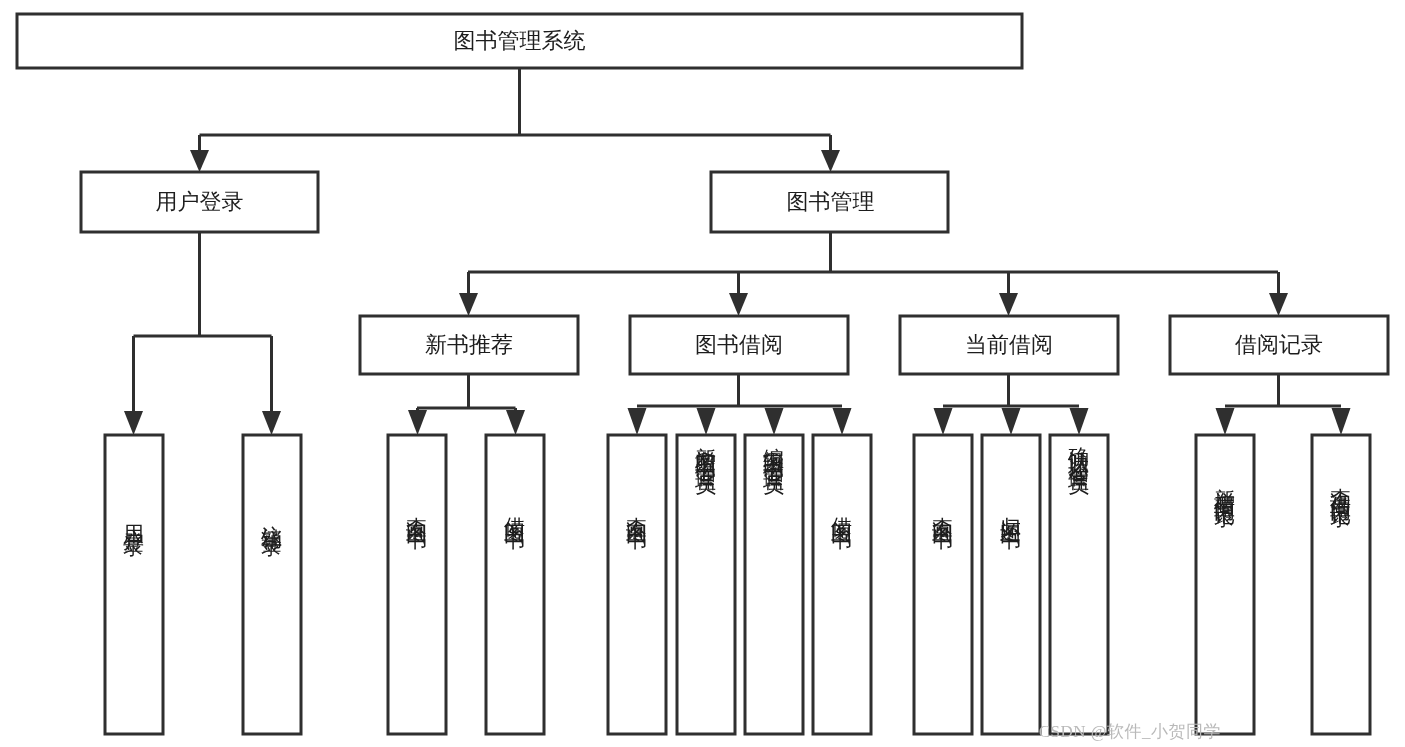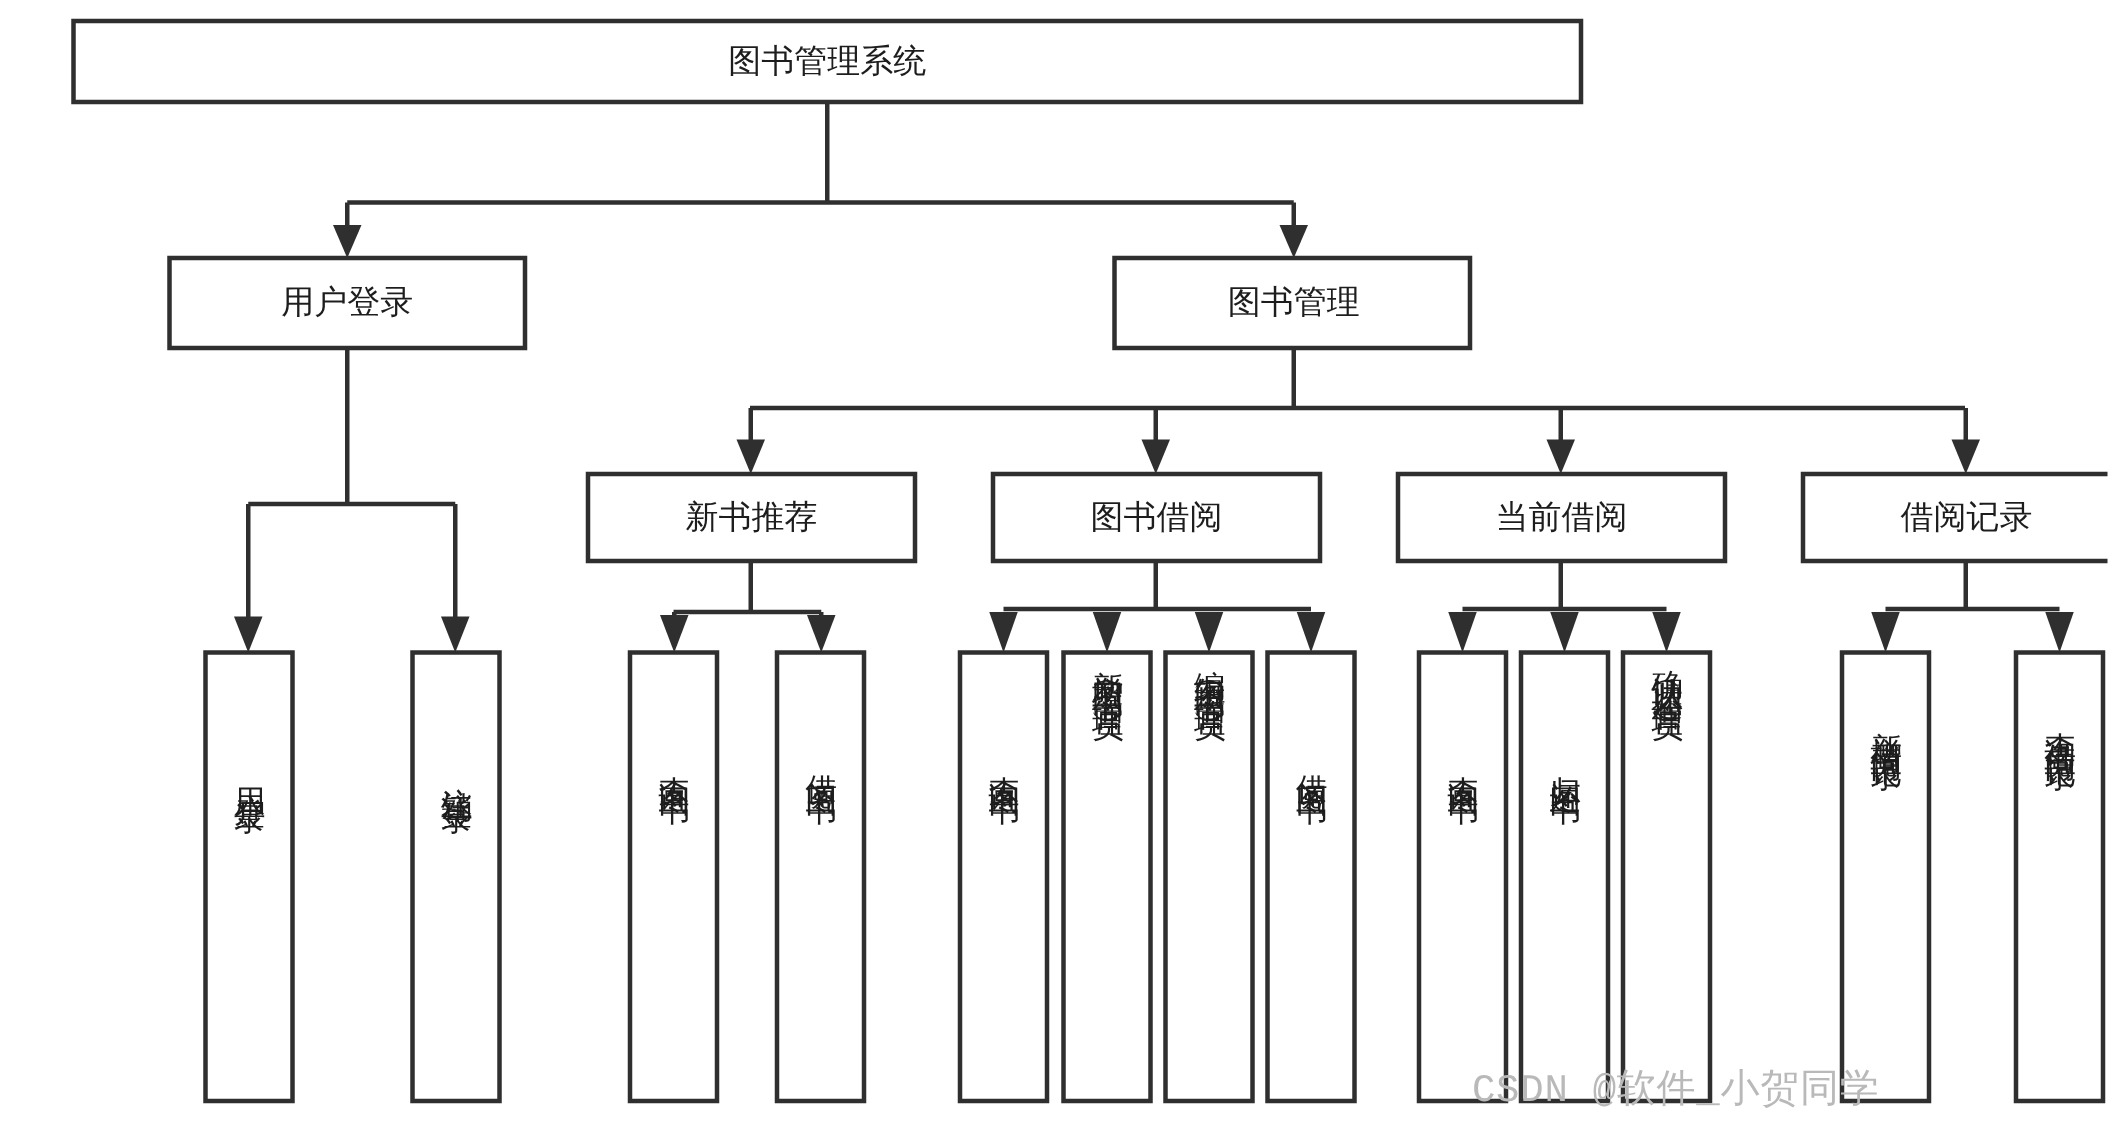--- a/index.html
+++ b/index.html
@@ -13,21 +13,20 @@
     font-family: "Liberation Sans", "DejaVu Sans", sans-serif;
     overflow: hidden;
     position: relative;
   }
   #diagram-root {
     position: absolute;
     left: 0;
     top: 0;
     width: 1229px;
     height: 747px;
-    padding-left: 32px;
   }
   svg {
     display: block;
   }
   .node-box {
     fill: #ffffff;
     stroke: #2f2f2f;
     stroke-width: 3;
   }
   .h-label {
@@ -53,22 +52,22 @@
     stroke-linecap: butt;
   }
   .arrow-head {
     fill: #2f2f2f;
     stroke: none;
   }
   .watermark {
     position: absolute;
     right: 8px;
     bottom: 4px;
-    font-family: Liberation Mono, monospace;
-    font-size: 26px;
+    font-family: Liberation Serif, serif;
+    font-size: 17px;
     color: #b9b9b9;
     white-space: nowrap;
     letter-spacing: 0.5px;
     text-align: right;
   }
 </style>
 </head>
 <body>
 
 <div id="diagram-root">

